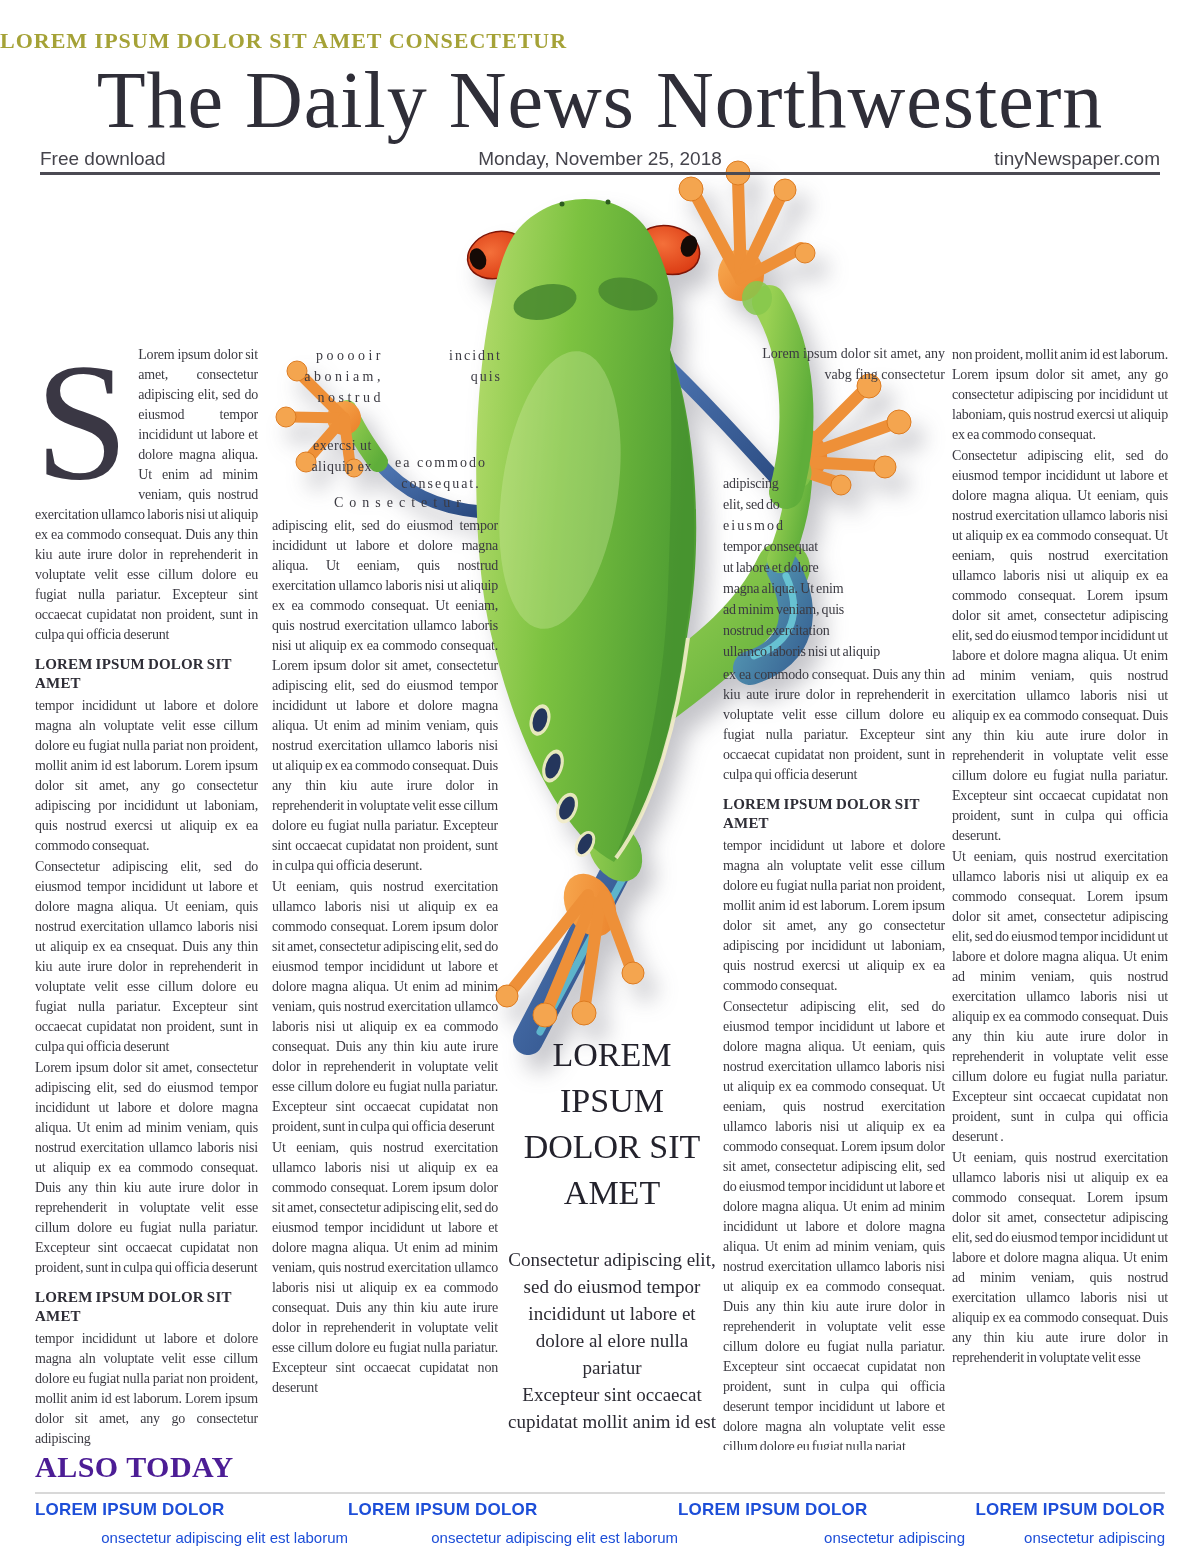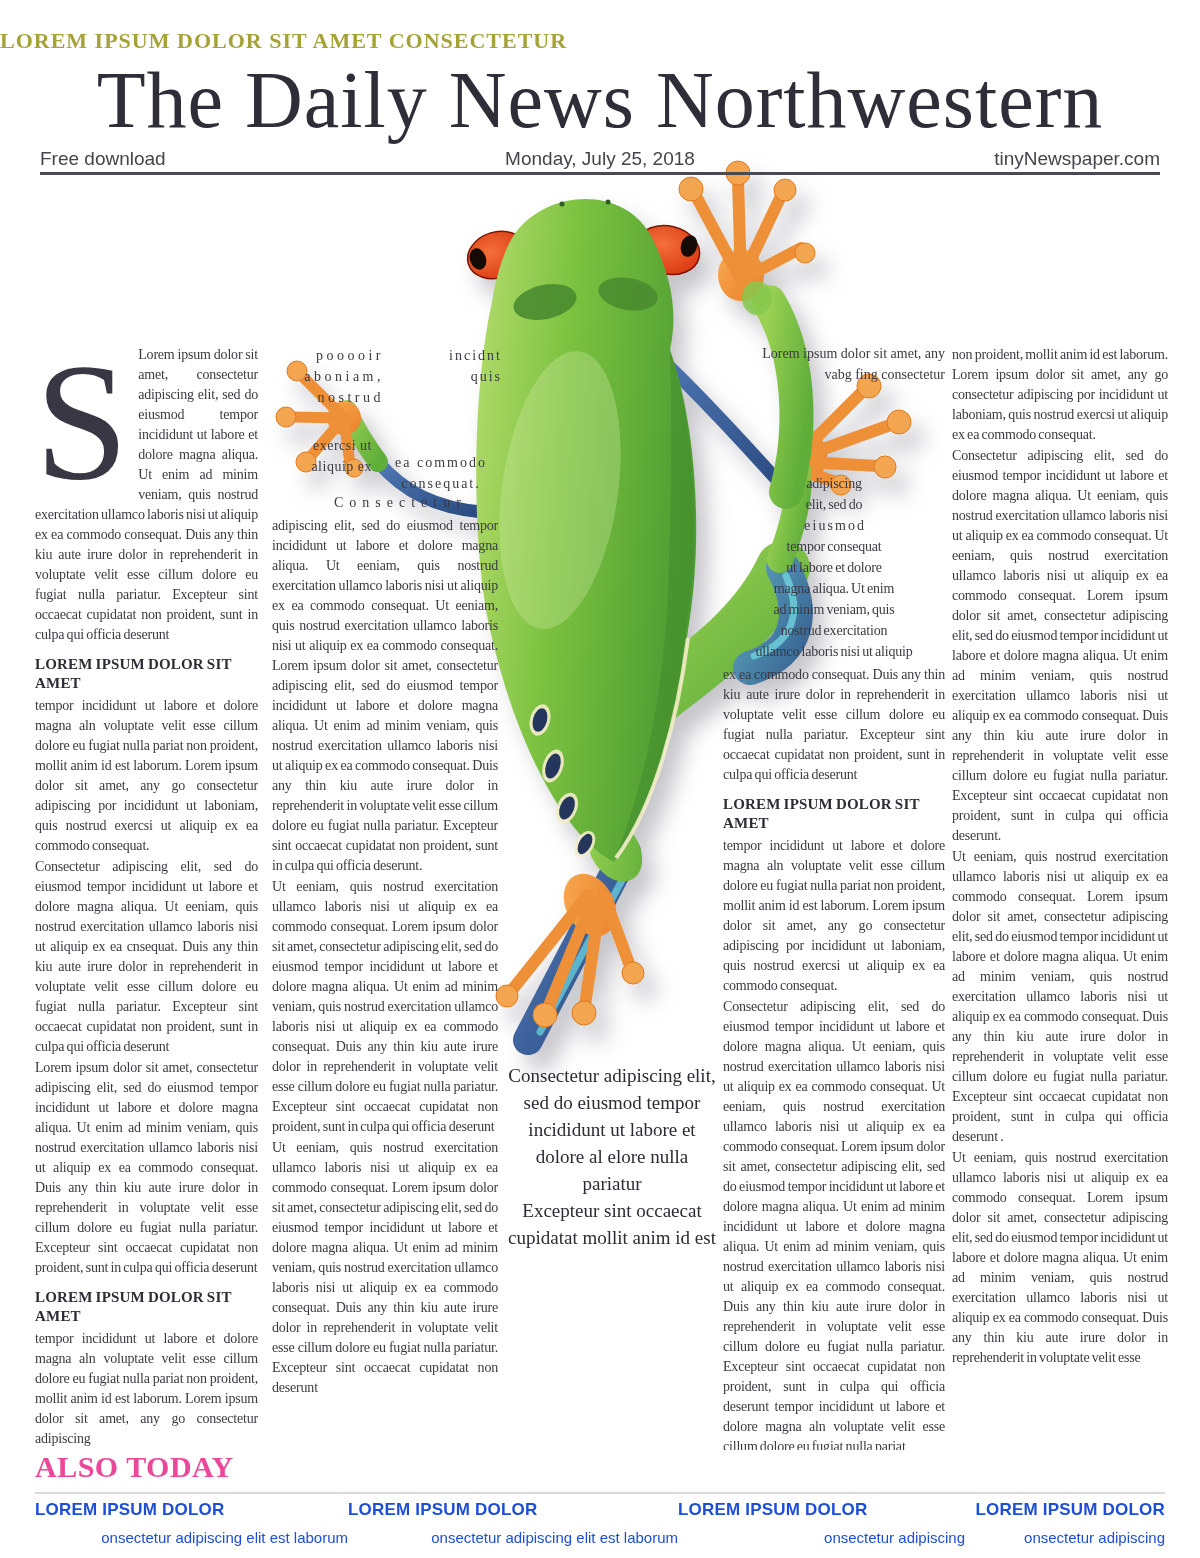--- a/index.html
+++ b/index.html
@@ -20,50 +20,50 @@
   .bt p{margin:0 0 1px 0;}
   .colhead{font-size:15px;line-height:19px;font-weight:700;color:#2e2d36;margin:10px 0 3px 0;
            letter-spacing:0.2px;text-align:left;}
   .dropcap{float:left;font-size:168px;line-height:0.82;padding:8px 10px 0 0;color:#3a3744;}
   .pre{white-space:pre-line;text-align:right;}
   .frag{font-size:14px;line-height:21px;color:#3b3a42;}
   
   .pq-title{font-size:34px;line-height:46px;text-align:center;color:#23222c;white-space:pre-line;}
   .pq-body{margin-top:30px;font-size:19px;line-height:27px;text-align:center;color:#2c2b34;white-space:pre-line;}
   
-  .also{top:1450px;left:35px;font-size:30px;font-weight:700;color:#ec4899;letter-spacing:0.5px;}
+  .also{top:1450px;left:35px;font-size:30px;font-weight:700;color:#4c1d95;letter-spacing:0.5px;}
   .ftrule{top:1492px;left:35px;width:1130px;height:2px;background:#d8d8d8;}
   .ftrow{top:1500px;left:35px;width:1130px;display:flex;font-family:"Liberation Sans",sans-serif;}
   .ftcell{box-sizing:border-box;}
   .ft-title{font-weight:700;font-size:17px;color:#1d4ed8;letter-spacing:0.2px;}
   .ft-sub{font-size:15px;color:#1d4ed8;margin-top:9px;text-align:right;}
   .c1{width:313px;} .c2{width:330px;} .c3{width:287px;} .c4{width:200px;text-align:right;}
   
   #col1{left:35px;top:345px;width:223px;height:1108px;overflow:hidden;}
   #col2{left:272px;top:340px;width:226px;height:1140px;}
   #col2-main{top:176px;left:0;width:226px;height:955px;overflow:hidden;}
   #col3{left:505px;top:1032px;width:214px;}
   #col4{left:723px;top:343px;width:222px;height:1110px;}
   #col4-flow{top:322px;left:0;width:222px;height:785px;overflow:hidden;}
-  .wrapline{text-align:center;white-space:nowrap;line-height:21px;font-size:14px;letter-spacing:-0.2px;word-spacing:-1px;}
+  .wrapline{text-align:left;white-space:nowrap;line-height:21px;font-size:14px;letter-spacing:-0.2px;word-spacing:-1px;}
   #col5{left:952px;top:345px;width:216px;height:1062px;overflow:hidden;}
   
   #frog{left:0;top:160px;width:1200px;height:1160px;z-index:1;pointer-events:none;}
   .txt{z-index:2;}
 </style>
 </head>
 <body>
 
 <div class="page">
 
   <div class="abs tagline txt">LOREM IPSUM DOLOR SIT AMET CONSECTETUR</div>
   <div class="abs masthead txt">The Daily News Northwestern</div>
   <div class="abs subrow txt">
     <span style="z-index:1">Free download</span>
-    <span class="mid">Monday, July 25, 2018</span>
+    <span class="mid">Monday, November 25, 2018</span>
     <span style="z-index:1">tinyNewspaper.com</span>
   </div>
   <div class="abs hrule txt"></div>
 
   <div class="abs" id="frog">
     <svg viewBox="0 0 1200 1160" width="1200" height="1160" style="filter:drop-shadow(12px 16px 11px rgba(75,75,90,0.32))">
       <defs>
         <linearGradient id="gBody" x1="0" y1="0" x2="1" y2="0.25">
           <stop offset="0" stop-color="#b7dd6e"></stop>
             <stop offset="0.45" stop-color="#7cc240"></stop>
@@ -225,20 +225,24 @@
 consequat.</div>
     <div class="abs frag" style="left:0;top:152px;width:226px;letter-spacing:6px;text-indent:62px;">Consectetur</div>
     <div class="abs bt" id="col2-main">
       <p>adipiscing elit, sed do eiusmod tempor incididunt ut labore et dolore magna aliqua. Ut eeniam, quis nostrud exercitation ullamco laboris nisi ut aliquip ex ea commodo consequat. Ut eeniam, quis nostrud exercitation ullamco laboris nisi ut aliquip ex ea commodo consequat. Lorem ipsum dolor sit amet, consectetur adipiscing elit, sed do eiusmod tempor incididunt ut labore et dolore magna aliqua. Ut enim ad minim veniam, quis nostrud exercitation ullamco laboris nisi ut aliquip ex ea commodo consequat. Duis any thin kiu aute irure dolor in reprehenderit in voluptate velit esse cillum dolore eu fugiat nulla pariatur. Excepteur sint occaecat cupidatat non proident, sunt in culpa qui officia deserunt.</p>
       <p>Ut eeniam, quis nostrud exercitation ullamco laboris nisi ut aliquip ex ea commodo consequat. Lorem ipsum dolor sit amet, consectetur adipiscing elit, sed do eiusmod tempor incididunt ut labore et dolore magna aliqua. Ut enim ad minim veniam, quis nostrud exercitation ullamco laboris nisi ut aliquip ex ea commodo consequat. Duis any thin kiu aute irure dolor in reprehenderit in voluptate velit esse cillum dolore eu fugiat nulla pariatur. Excepteur sint occaecat cupidatat non proident, sunt in culpa qui officia deserunt</p>
       <p>Ut eeniam, quis nostrud exercitation ullamco laboris nisi ut aliquip ex ea commodo consequat. Lorem ipsum dolor sit amet, consectetur adipiscing elit, sed do eiusmod tempor incididunt ut labore et dolore magna aliqua. Ut enim ad minim veniam, quis nostrud exercitation ullamco laboris nisi ut aliquip ex ea commodo consequat. Duis any thin kiu aute irure dolor in reprehenderit in voluptate velit esse cillum dolore eu fugiat nulla pariatur. Excepteur sint occaecat cupidatat non deserunt</p>
     </div>
   </div>
 
   <div class="abs txt" id="col3">
+    <div class="pq-title">LOREM
+IPSUM
+DOLOR SIT
+AMET</div>
     <div class="pq-body">Consectetur adipiscing elit, sed do eiusmod tempor incididunt ut labore et dolore al elore nulla pariatur
 Excepteur sint occaecat cupidatat mollit anim id est</div>
   </div>
 
   <div class="abs txt" id="col4">
     <div class="abs frag pre" style="left:0;top:0;width:222px;">Lorem ipsum dolor sit amet,  any
 vabg fing consectetur</div>
     <div class="abs" style="left:0;top:130px;width:222px;">
       <div class="wrapline">adipiscing</div>
       <div class="wrapline">elit, sed do</div>

